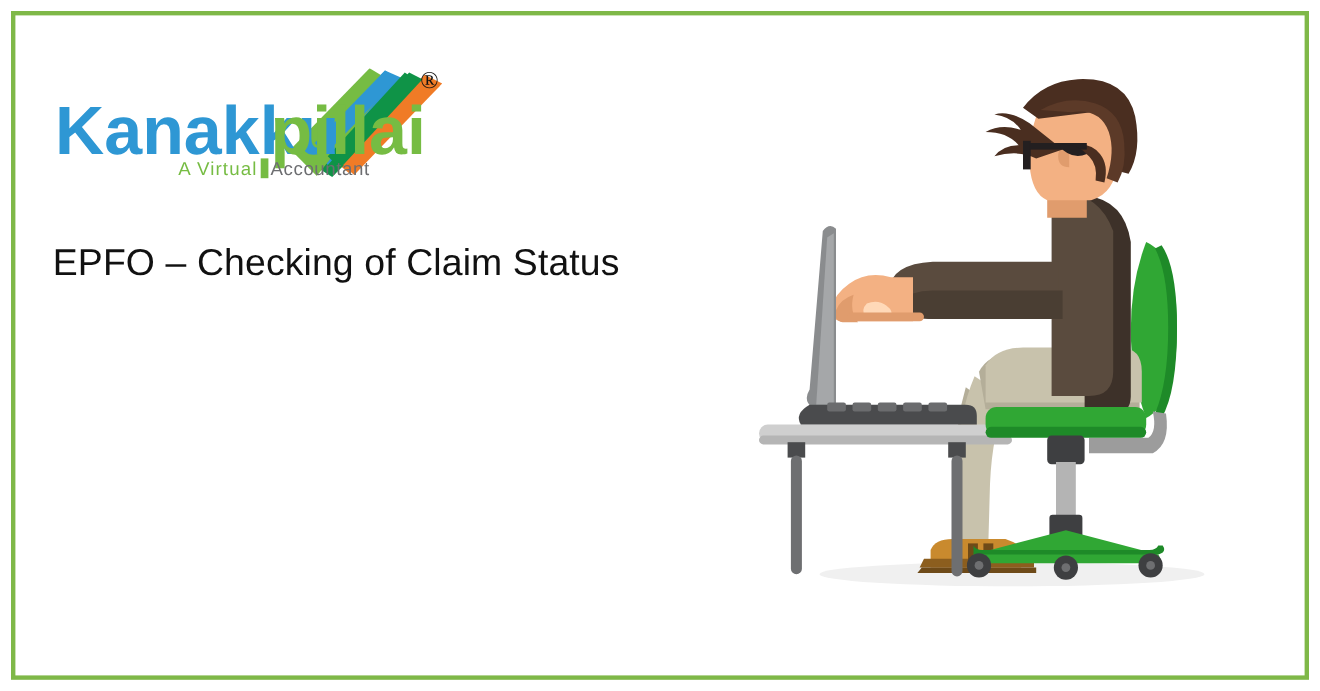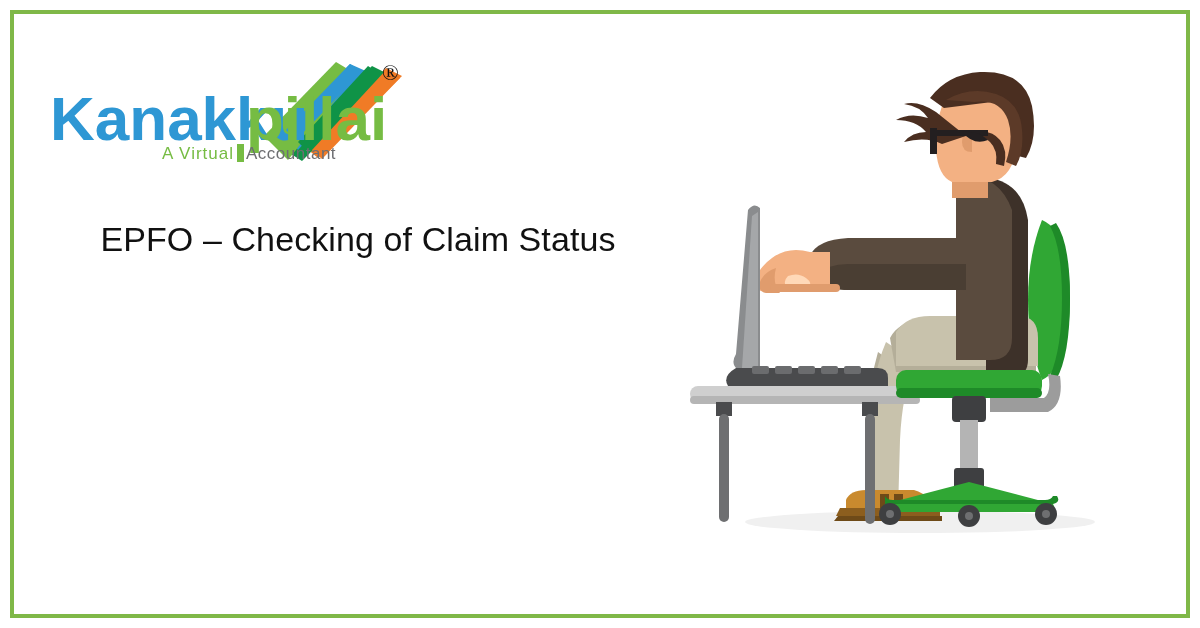--- a/index.html
+++ b/index.html
@@ -45,21 +45,20 @@
     left: 48px;
     top: 218px;
     width: 620px;
     font-size: 34px;
     line-height: 42px;
     color: #111111;
     font-weight: 400;
     letter-spacing: 0.1px;
     font-family: "Liberation Sans", sans-serif;
     white-space: nowrap;
-    text-align: center;
   }
 
   
   .illustration {
     position: absolute;
     left: 690px;
     top: 70px;
     width: 420px;
     height: 490px;
   }

